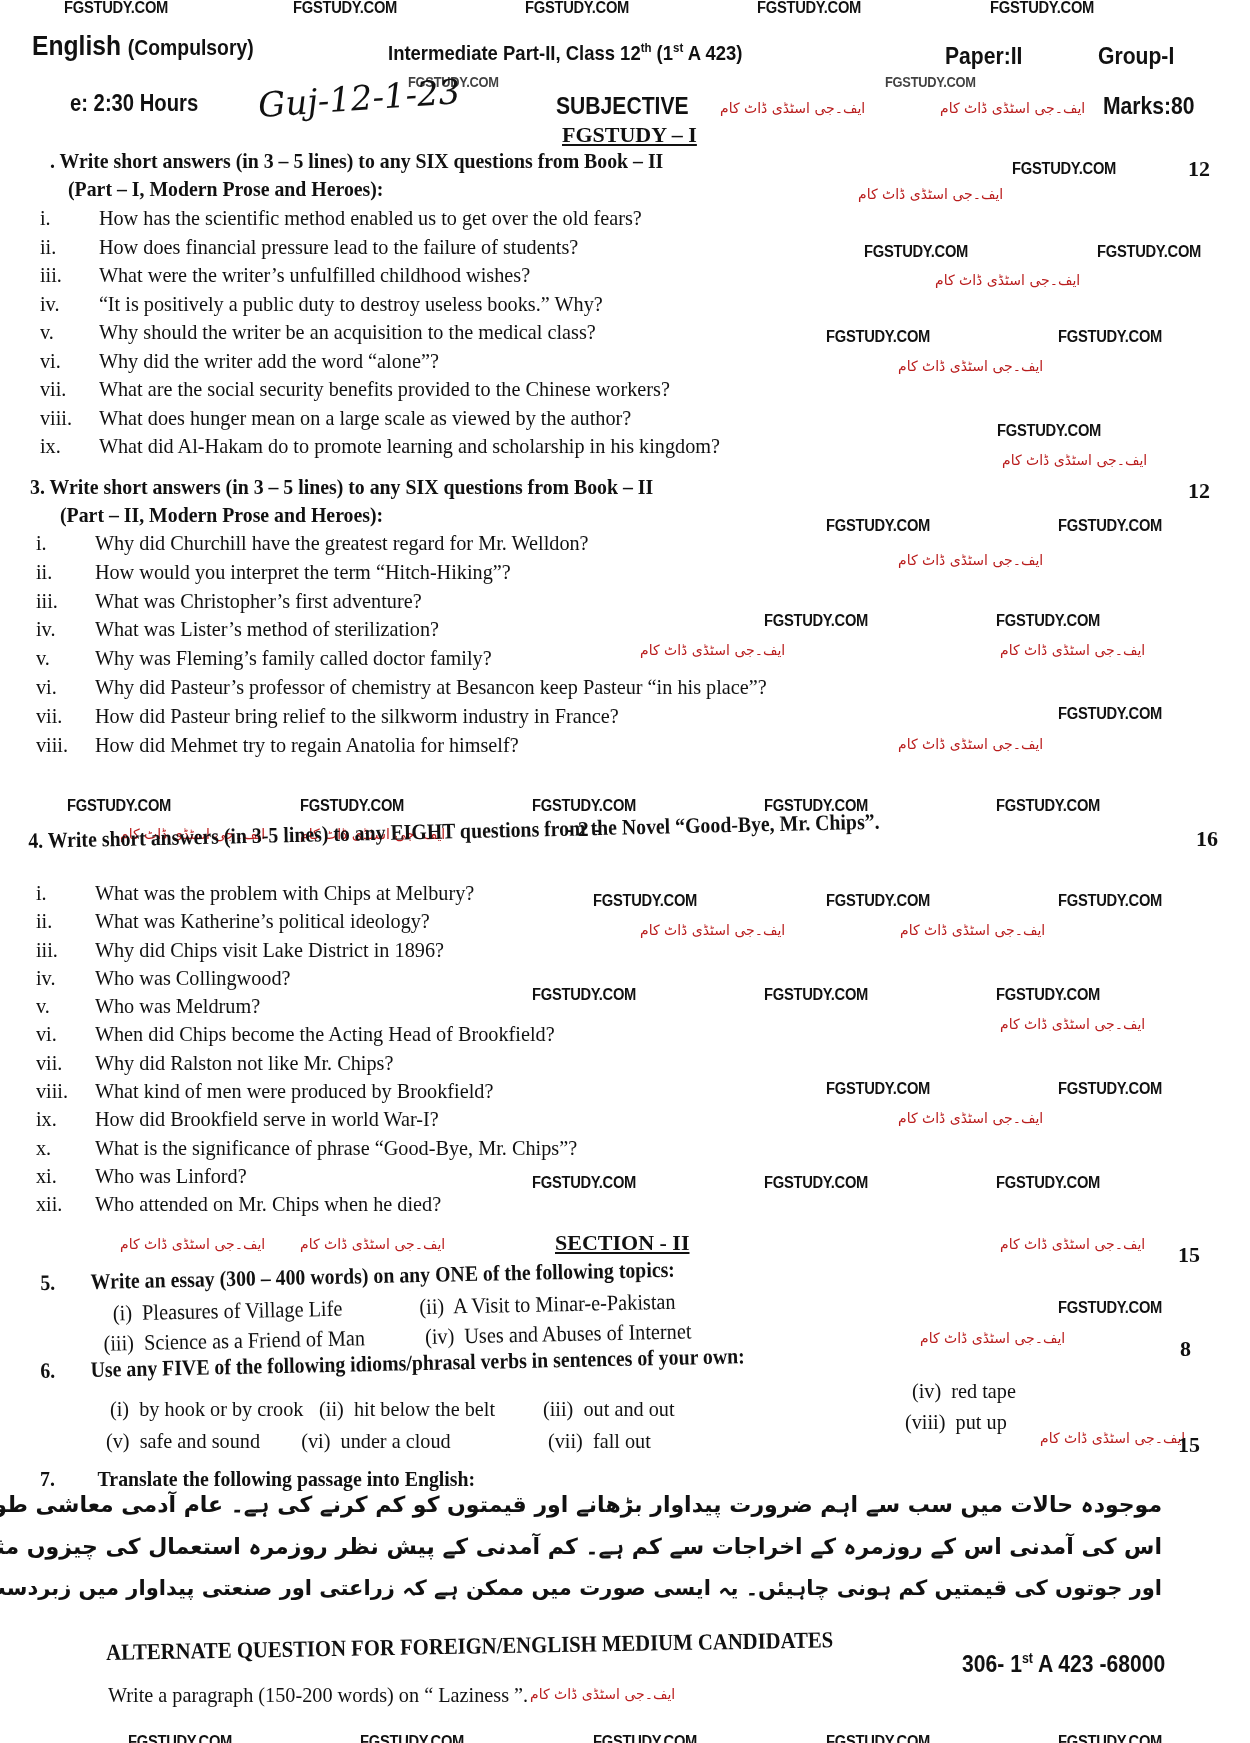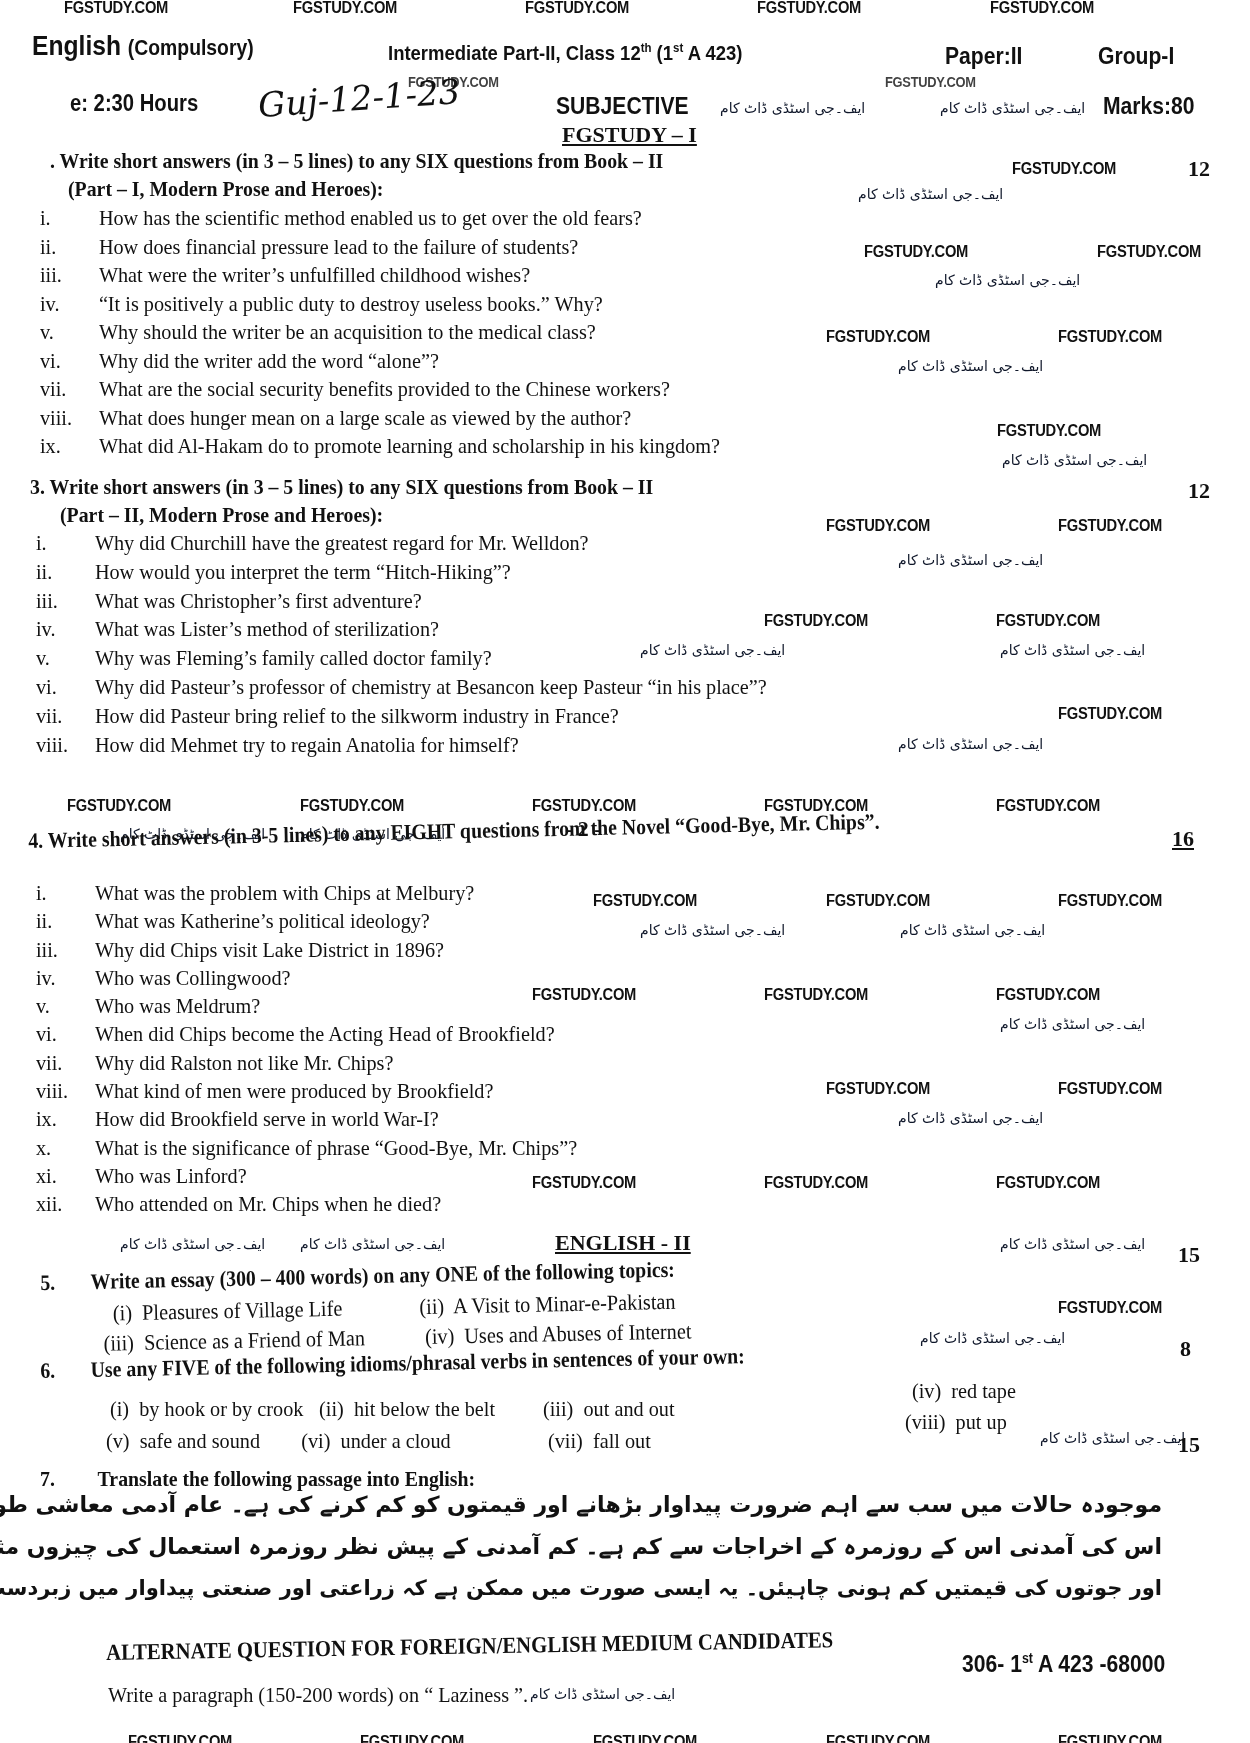--- a/index.html
+++ b/index.html
@@ -1,19 +1,19 @@
 <!DOCTYPE html>
 <html><head>
 <meta charset="utf-8">
 <style>
   html, body { margin:0; padding:0; background:#ffffff; }
   body { width:1250px; height:1743px; position:relative; overflow:hidden; color:#111; font-family:"Liberation Serif", serif; }
   .abs { position:absolute; white-space:nowrap; }
   .wm { font-family:"Liberation Sans", sans-serif; font-weight:bold; font-size:16px; letter-spacing:-0.3px; color:#111; transform:scaleX(0.92); transform-origin:left center; }
-  .urdu-wm { font-family:"DejaVu Sans", sans-serif; font-size:14px; color:#0f172a; direction:rtl; }
+  .urdu-wm { font-family:"DejaVu Sans", sans-serif; font-size:14px; color:#b91c1c; direction:rtl; }
   .hdr-sans { font-family:"Liberation Sans", sans-serif; font-weight:bold; color:#111; }
   .q-head { font-family:"Liberation Serif", serif; font-weight:bold; font-size:22px; transform:scaleX(0.9); transform-origin:left center; }
   .q-item { font-family:"Liberation Serif", serif; font-size:22px; transform:scaleX(0.92); transform-origin:left center; }
   .marks { font-family:"Liberation Serif", serif; font-weight:bold; font-size:22px; }
   .sec-title { font-family:"Liberation Serif", serif; font-weight:bold; font-size:22px; text-decoration:underline; }
   .urdu-passage { font-family:"DejaVu Sans", sans-serif; font-size:22px; direction:rtl; text-align:right; white-space:nowrap; }
   .handwriting { font-family:"DejaVu Serif", serif; font-style:italic; font-size:34px; color:#111; }
   .row { display:flex; gap:6px; align-items:baseline; }
   .roman { display:inline-block; width:58px; text-align:left; }
 </style>
@@ -163,21 +163,21 @@
 <div class="abs urdu-wm" style="left:120px;top:826px;">ایف۔جی اسٹڈی ڈاٹ کام</div>
 <div class="abs urdu-wm" style="left:300px;top:826px;">ایف۔جی اسٹڈی ڈاٹ کام</div>
 <div class="abs marks" style="left:565px;top:816px;">- 2 -</div>
 
 <div class="abs" style="left:28px;top:828px;transform:rotate(-1.3deg);transform-origin:left top;">
   <div class="q-head" style="font-size:22px;">
     <span>4.</span>
     <span>Write short answers (in 3-5 lines) to any EIGHT questions from the Novel “Good-Bye, Mr. Chips”.</span>
   </div>
 </div>
-<div class="abs marks" style="left:1172px;top:826px;text-decoration:underline;">16</div>
+<div class="abs marks" style="left:1196px;top:826px;">16</div>
 
 <div class="abs" style="left:36px;top:880px;">
   <div class="q-item row" style="height:28.3px;">
       <span class="roman">i.</span>
       <span>What was the problem with Chips at Melbury?</span>
     </div>
   <div class="q-item row" style="height:28.3px;">
       <span class="roman">ii.</span>
       <span>What was Katherine’s political ideology?</span>
     </div>
@@ -233,21 +233,21 @@
 <div class="abs urdu-wm" style="left:1000px;top:1016px;">ایف۔جی اسٹڈی ڈاٹ کام</div>
 <div class="abs wm" style="left:826px;top:1080px;">FGSTUDY.COM</div>
 <div class="abs wm" style="left:1058px;top:1080px;">FGSTUDY.COM</div>
 <div class="abs urdu-wm" style="left:898px;top:1110px;">ایف۔جی اسٹڈی ڈاٹ کام</div>
 <div class="abs wm" style="left:532px;top:1174px;">FGSTUDY.COM</div>
 <div class="abs wm" style="left:764px;top:1174px;">FGSTUDY.COM</div>
 <div class="abs wm" style="left:996px;top:1174px;">FGSTUDY.COM</div>
 
 <div class="abs urdu-wm" style="left:120px;top:1236px;">ایف۔جی اسٹڈی ڈاٹ کام</div>
 <div class="abs urdu-wm" style="left:300px;top:1236px;">ایف۔جی اسٹڈی ڈاٹ کام</div>
-<div class="abs sec-title" style="left:555px;top:1230px;">ENGLISH - II</div>
+<div class="abs sec-title" style="left:555px;top:1230px;">SECTION - II</div>
 <div class="abs urdu-wm" style="left:1000px;top:1236px;">ایف۔جی اسٹڈی ڈاٹ کام</div>
 <div class="abs marks" style="left:1178px;top:1242px;">15</div>
 
 <div class="abs" style="left:40px;top:1270px;transform:rotate(-1.2deg);transform-origin:left top;">
   <div class="q-head row">
     <span style="display:inline-block;width:50px;">5.</span>
     <span>Write an essay (300 – 400 words) on any ONE of the following topics:</span>
   </div>
   <div class="q-item" style="margin-top:6px;margin-left:72px;">
     <span>(i)</span>&nbsp;

